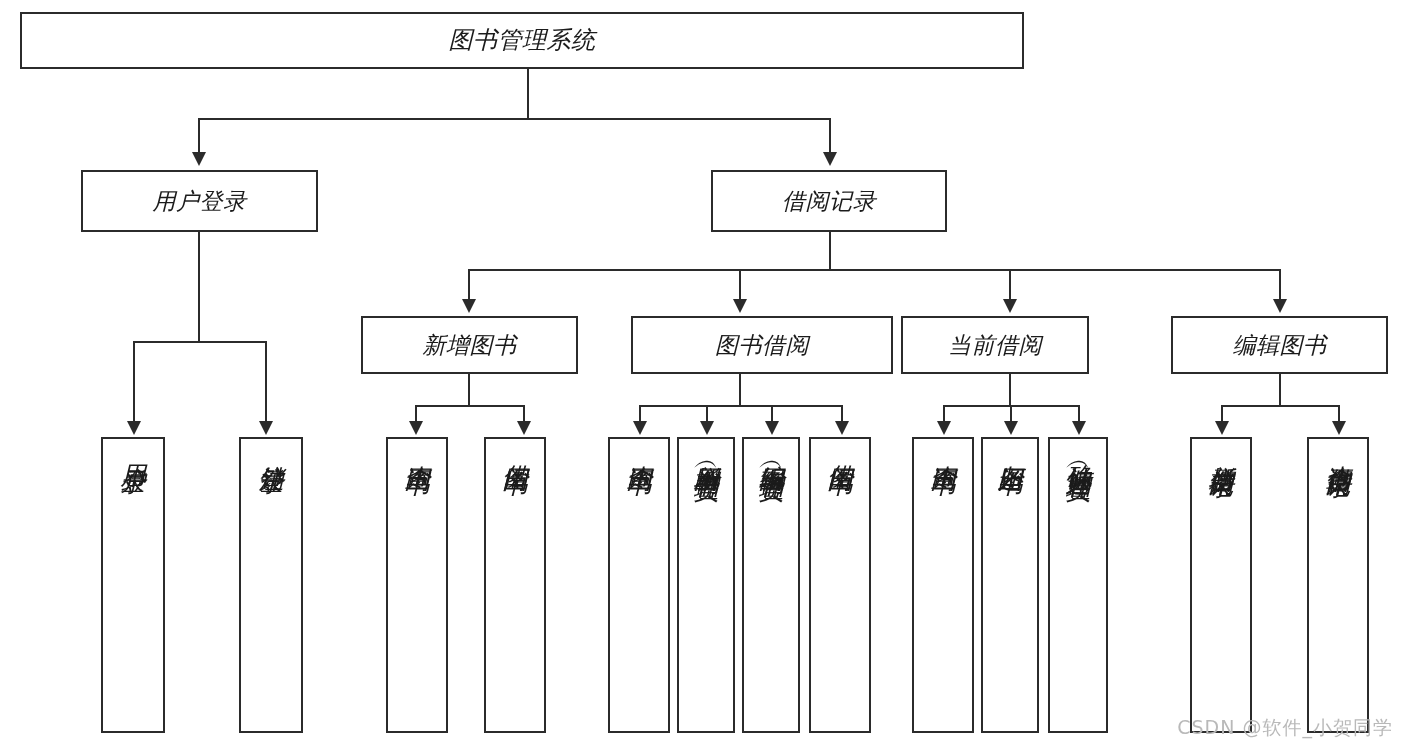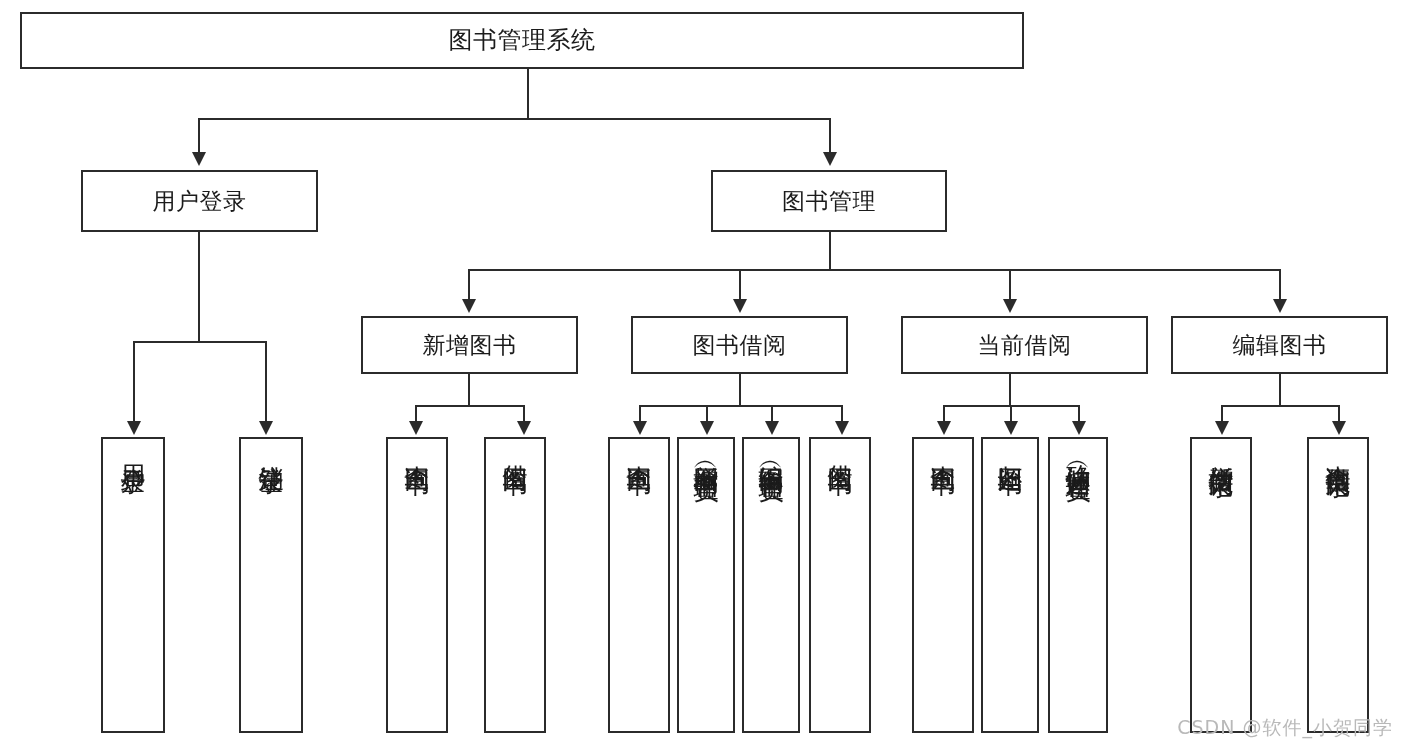--- a/index.html
+++ b/index.html
@@ -24,20 +24,21 @@
     justify-content:center;
     color:#1b1b1b;
     z-index:3;
   }
   .node .lbl{
     display:block;
     text-align:left;
     line-height:1.22;
     letter-spacing:0.5px;
     white-space:nowrap;
+    font-style:italic;
   }
   
   .node.h .lbl{ font-size:23px; }
   .node.root .lbl{ font-size:24px; }
   
   .node.v{
     align-items:flex-start;
     justify-content:center;
     padding-top:6px;
   }
@@ -92,21 +93,21 @@
 
   <div class="ln v" style="left:198px;top:118px;height:36px;"></div>
   <div class="arrow" style="left:192px;top:152px;"></div>
   <div class="ln v" style="left:829px;top:118px;height:36px;"></div>
   <div class="arrow" style="left:823px;top:152px;"></div>
 
   <div class="node h" style="left:81px;top:170px;width:237px;height:62px;">
     <span class="lbl">用户登录</span>
   </div>
   <div class="node h" style="left:711px;top:170px;width:236px;height:62px;">
-    <span class="lbl">图书管理</span>
+    <span class="lbl">借阅记录</span>
   </div>
 
   <div class="ln v" style="left:198px;top:232px;height:110px;"></div>
   <div class="ln h" style="left:133px;top:341px;width:132px;"></div>
   <div class="ln v" style="left:133px;top:341px;height:82px;"></div>
   <div class="arrow" style="left:127px;top:421px;"></div>
   <div class="ln v" style="left:265px;top:341px;height:82px;"></div>
   <div class="arrow" style="left:259px;top:421px;"></div>
 
   <div class="ln v" style="left:829px;top:232px;height:38px;"></div>
@@ -116,24 +117,24 @@
   <div class="ln v" style="left:739px;top:269px;height:32px;"></div>
   <div class="arrow" style="left:733px;top:299px;"></div>
   <div class="ln v" style="left:1009px;top:269px;height:32px;"></div>
   <div class="arrow" style="left:1003px;top:299px;"></div>
   <div class="ln v" style="left:1279px;top:269px;height:32px;"></div>
   <div class="arrow" style="left:1273px;top:299px;"></div>
 
   <div class="node h" style="left:361px;top:316px;width:217px;height:58px;">
     <span class="lbl">新增图书</span>
   </div>
-  <div class="node h" style="left:631px;top:316px;width:217px;height:58px;">
+  <div class="node h" style="left:631px;top:316px;width:262px;height:58px;">
     <span class="lbl">图书借阅</span>
   </div>
-  <div class="node h" style="left:901px;top:316px;width:247px;height:58px;">
+  <div class="node h" style="left:901px;top:316px;width:188px;height:58px;">
     <span class="lbl">当前借阅</span>
   </div>
   <div class="node h" style="left:1171px;top:316px;width:217px;height:58px;">
     <span class="lbl">编辑图书</span>
   </div>
 
   <div class="ln v" style="left:468px;top:374px;height:32px;"></div>
   <div class="ln h" style="left:415px;top:405px;width:108px;"></div>
   <div class="ln v" style="left:415px;top:405px;height:18px;"></div>
   <div class="arrow" style="left:409px;top:421px;"></div>

